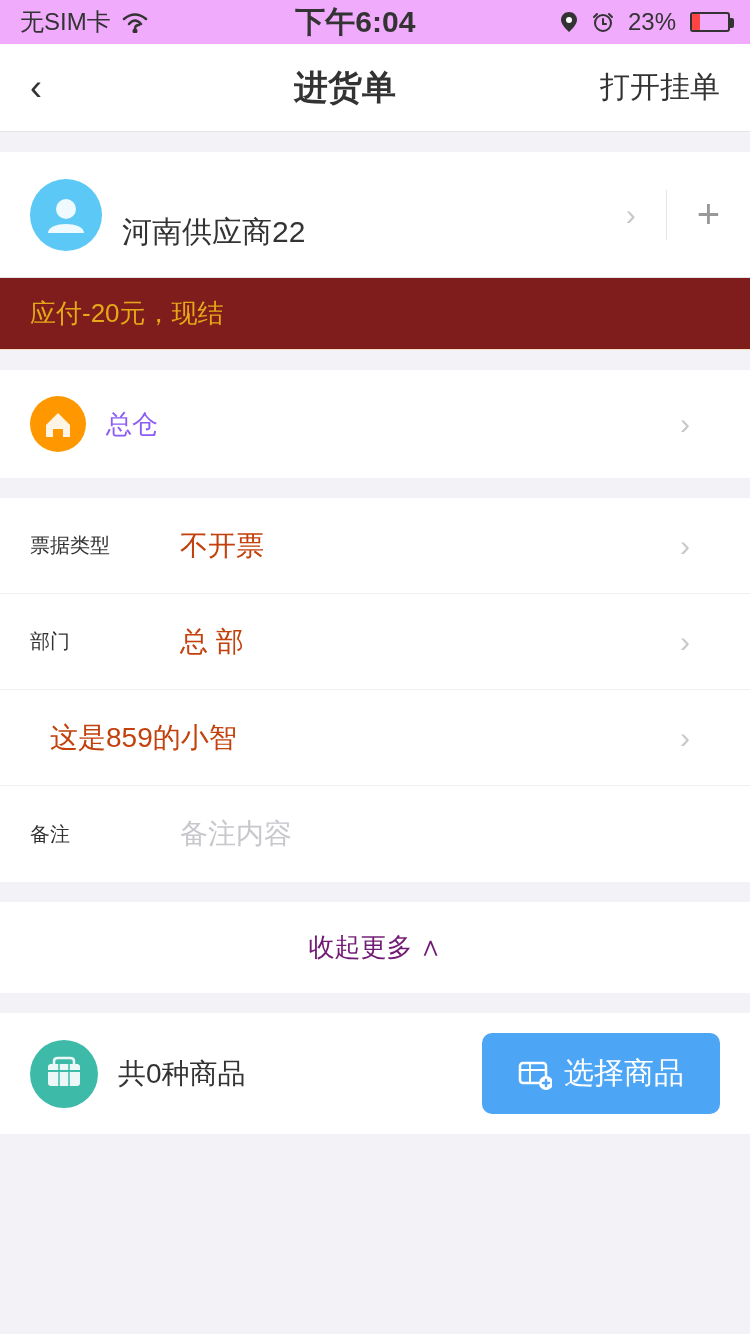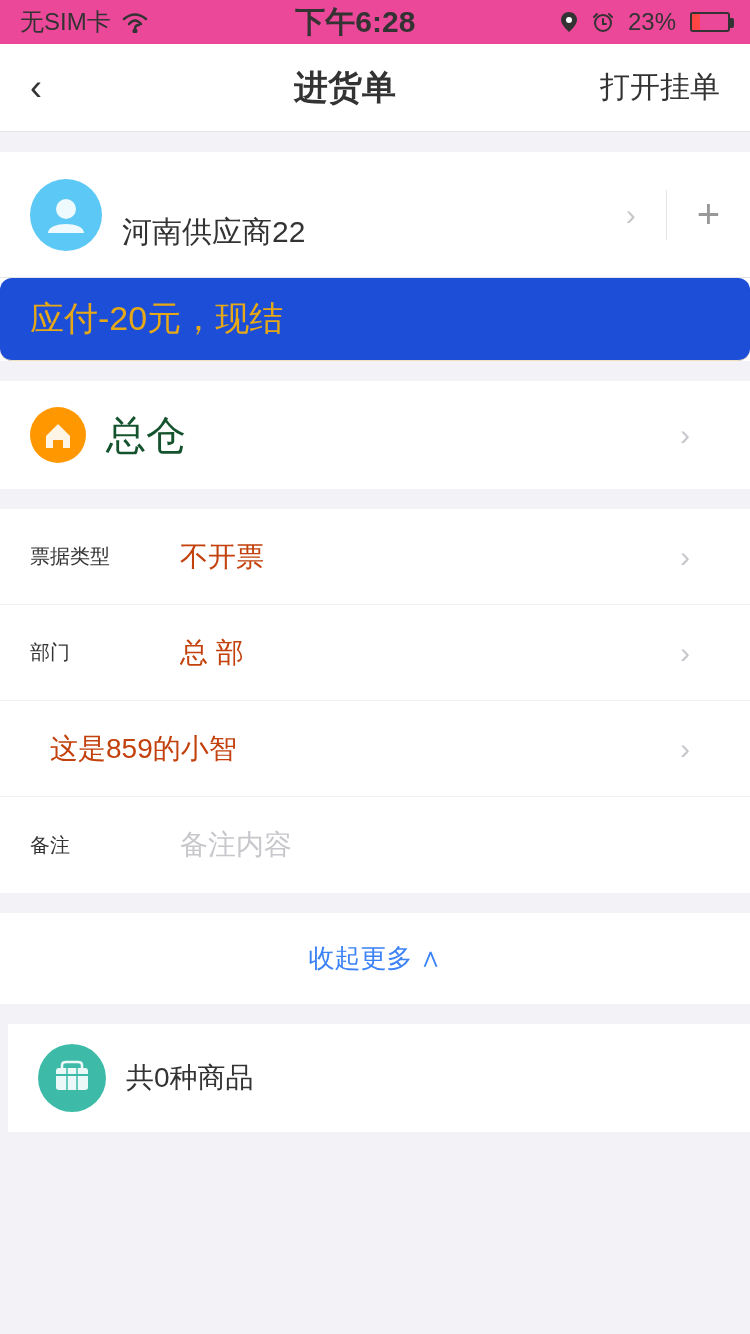--- a/index.html
+++ b/index.html
@@ -10,21 +10,21 @@
       font-family: -apple-system, "PingFang SC", "Helvetica Neue", sans-serif;
       background: #f2f2f7;
       font-size: 28px;
       color: #333;
     }
 
     
     .status-bar {
       width: 100%;
       height: 44px;
-      background: #ec4899;
+      background: #f0abfc;
       display: flex;
       align-items: center;
       justify-content: space-between;
       padding: 0 20px;
       font-size: 24px;
       color: #333;
     }
     .status-bar-left { display: flex; align-items: center; gap: 8px; }
     .status-bar-center { font-size: 30px; font-weight: 600; }
     .status-bar-right { display: flex; align-items: center; gap: 14px; font-size: 24px; }
@@ -126,26 +126,25 @@
       margin-right: 30px;
     }
     .plus-icon {
       font-size: 40px;
       color: #999;
       cursor: pointer;
     }
 
     
     .notice-bar {
-      background: #1d4ed8;
+      background: #7f1d1d;
       padding: 18px 30px;
-      font-size: 34px;
+      font-size: 26px;
       color: #e6a817;
       border-bottom: 1px solid #f0e0c0;
-      border-radius: 12px;
     }
 
     .gap-line {
       height: 20px;
       background: #f2f2f7;
     }
 
     
     .warehouse-row {
       background: #fff;
@@ -157,22 +156,22 @@
       width: 56px; height: 56px;
       border-radius: 50%;
       background: #ff9800;
       display: flex; align-items: center; justify-content: center;
       margin-right: 20px;
       flex-shrink: 0;
     }
     .warehouse-icon svg { width: 34px; height: 34px; }
     .warehouse-name {
       flex: 1;
-      font-size: 40px;
-      color: #14532d;
+      font-size: 26px;
+      color: #8b5cf6;
       font-family: Liberation Mono, monospace;
     }
 
     
     .form-section {
       background: #fff;
       margin-top: 20px;
     }
     .form-row {
       display: flex;
@@ -202,33 +201,32 @@
 
     
     .collapse-row {
       background: #fff;
       display: flex;
       align-items: center;
       justify-content: center;
       padding: 28px 30px;
       margin-top: 20px;
       font-size: 26px;
-      color: #3b82f6;
+      color: #701a75;
       cursor: pointer;
     }
 
     
     .bottom-bar {
       background: #fff;
       margin-top: 20px;
       display: flex;
       align-items: center;
       padding: 20px 30px;
       gap: 20px;
-      margin-left: 8px;
     }
     .product-count-icon {
       width: 68px; height: 68px;
       border-radius: 50%;
       background: #3dbba8;
       display: flex; align-items: center; justify-content: center;
       flex-shrink: 0;
     }
     .product-count-icon svg { width: 40px; height: 40px; }
     .product-count-text {
@@ -264,21 +262,21 @@
 <div class="status-bar">
   <div class="status-bar-left">
     <span>无SIM卡</span>
     <svg width="32" height="22" viewBox="0 0 32 22">
       <path d="M16 18 Q16 14 20 14" stroke="#333" stroke-width="2.5" fill="none" stroke-linecap="round"></path>
       <path d="M10 13 Q16 6 22 13" stroke="#333" stroke-width="2.5" fill="none" stroke-linecap="round"></path>
       <path d="M5 8 Q16 -1 27 8" stroke="#333" stroke-width="2.5" fill="none" stroke-linecap="round"></path>
       <circle cx="16" cy="20" r="2.5" fill="#333"></circle>
     </svg>
   </div>
-  <div class="status-bar-center">下午6:28</div>
+  <div class="status-bar-center">下午6:04</div>
   <div class="status-bar-right">
     <svg width="18" height="22" viewBox="0 0 18 22">
       <path d="M9 1 C4.5 1 1 4.5 1 9 C1 14 9 21 9 21 C9 21 17 14 17 9 C17 4.5 13.5 1 9 1Z" fill="#333"></path>
       <circle cx="9" cy="9" r="3" fill="#fff"></circle>
     </svg>
     <svg width="22" height="22" viewBox="0 0 22 22">
       <circle cx="11" cy="12" r="8" stroke="#333" stroke-width="2" fill="none"></circle>
       <line x1="11" y1="8" x2="11" y2="13" stroke="#333" stroke-width="2" stroke-linecap="round"></line>
       <line x1="11" y1="13" x2="14" y2="13" stroke="#333" stroke-width="2" stroke-linecap="round"></line>
       <line x1="5" y1="3" x2="2" y2="6" stroke="#333" stroke-width="2" stroke-linecap="round"></line>
@@ -360,15 +358,26 @@
   <div class="product-count-icon">
     <svg viewBox="0 0 40 40" fill="none">
       <rect x="4" y="10" width="32" height="22" rx="3" fill="#fff" opacity="0.9"></rect>
       <path d="M10 10 L10 7 Q10 4 14 4 L26 4 Q30 4 30 7 L30 10" stroke="#fff" stroke-width="2.5" fill="none" opacity="0.9"></path>
       <line x1="4" y1="17" x2="36" y2="17" stroke="#3dbba8" stroke-width="2"></line>
       <line x1="15" y1="10" x2="15" y2="32" stroke="#3dbba8" stroke-width="1.5"></line>
       <line x1="25" y1="10" x2="25" y2="32" stroke="#3dbba8" stroke-width="1.5"></line>
     </svg>
   </div>
   <span class="product-count-text">共0种商品</span>
+  <button class="select-product-btn">
+    <svg viewBox="0 0 34 34" fill="none">
+      <rect x="2" y="6" width="26" height="20" rx="3" stroke="#fff" stroke-width="2.5" fill="none"></rect>
+      <line x1="2" y1="13" x2="28" y2="13" stroke="#fff" stroke-width="2"></line>
+      <line x1="12" y1="6" x2="12" y2="26" stroke="#fff" stroke-width="2"></line>
+      <circle cx="28" cy="26" r="7" fill="#fff"></circle>
+      <line x1="25" y1="26" x2="31" y2="26" stroke="#4da6f5" stroke-width="2.5" stroke-linecap="round"></line>
+      <line x1="28" y1="23" x2="28" y2="29" stroke="#4da6f5" stroke-width="2.5" stroke-linecap="round"></line>
+    </svg>
+    <span>选择商品</span>
+  </button>
 </div>
 
 <div class="bottom-gray"></div>
 
 </body></html>

